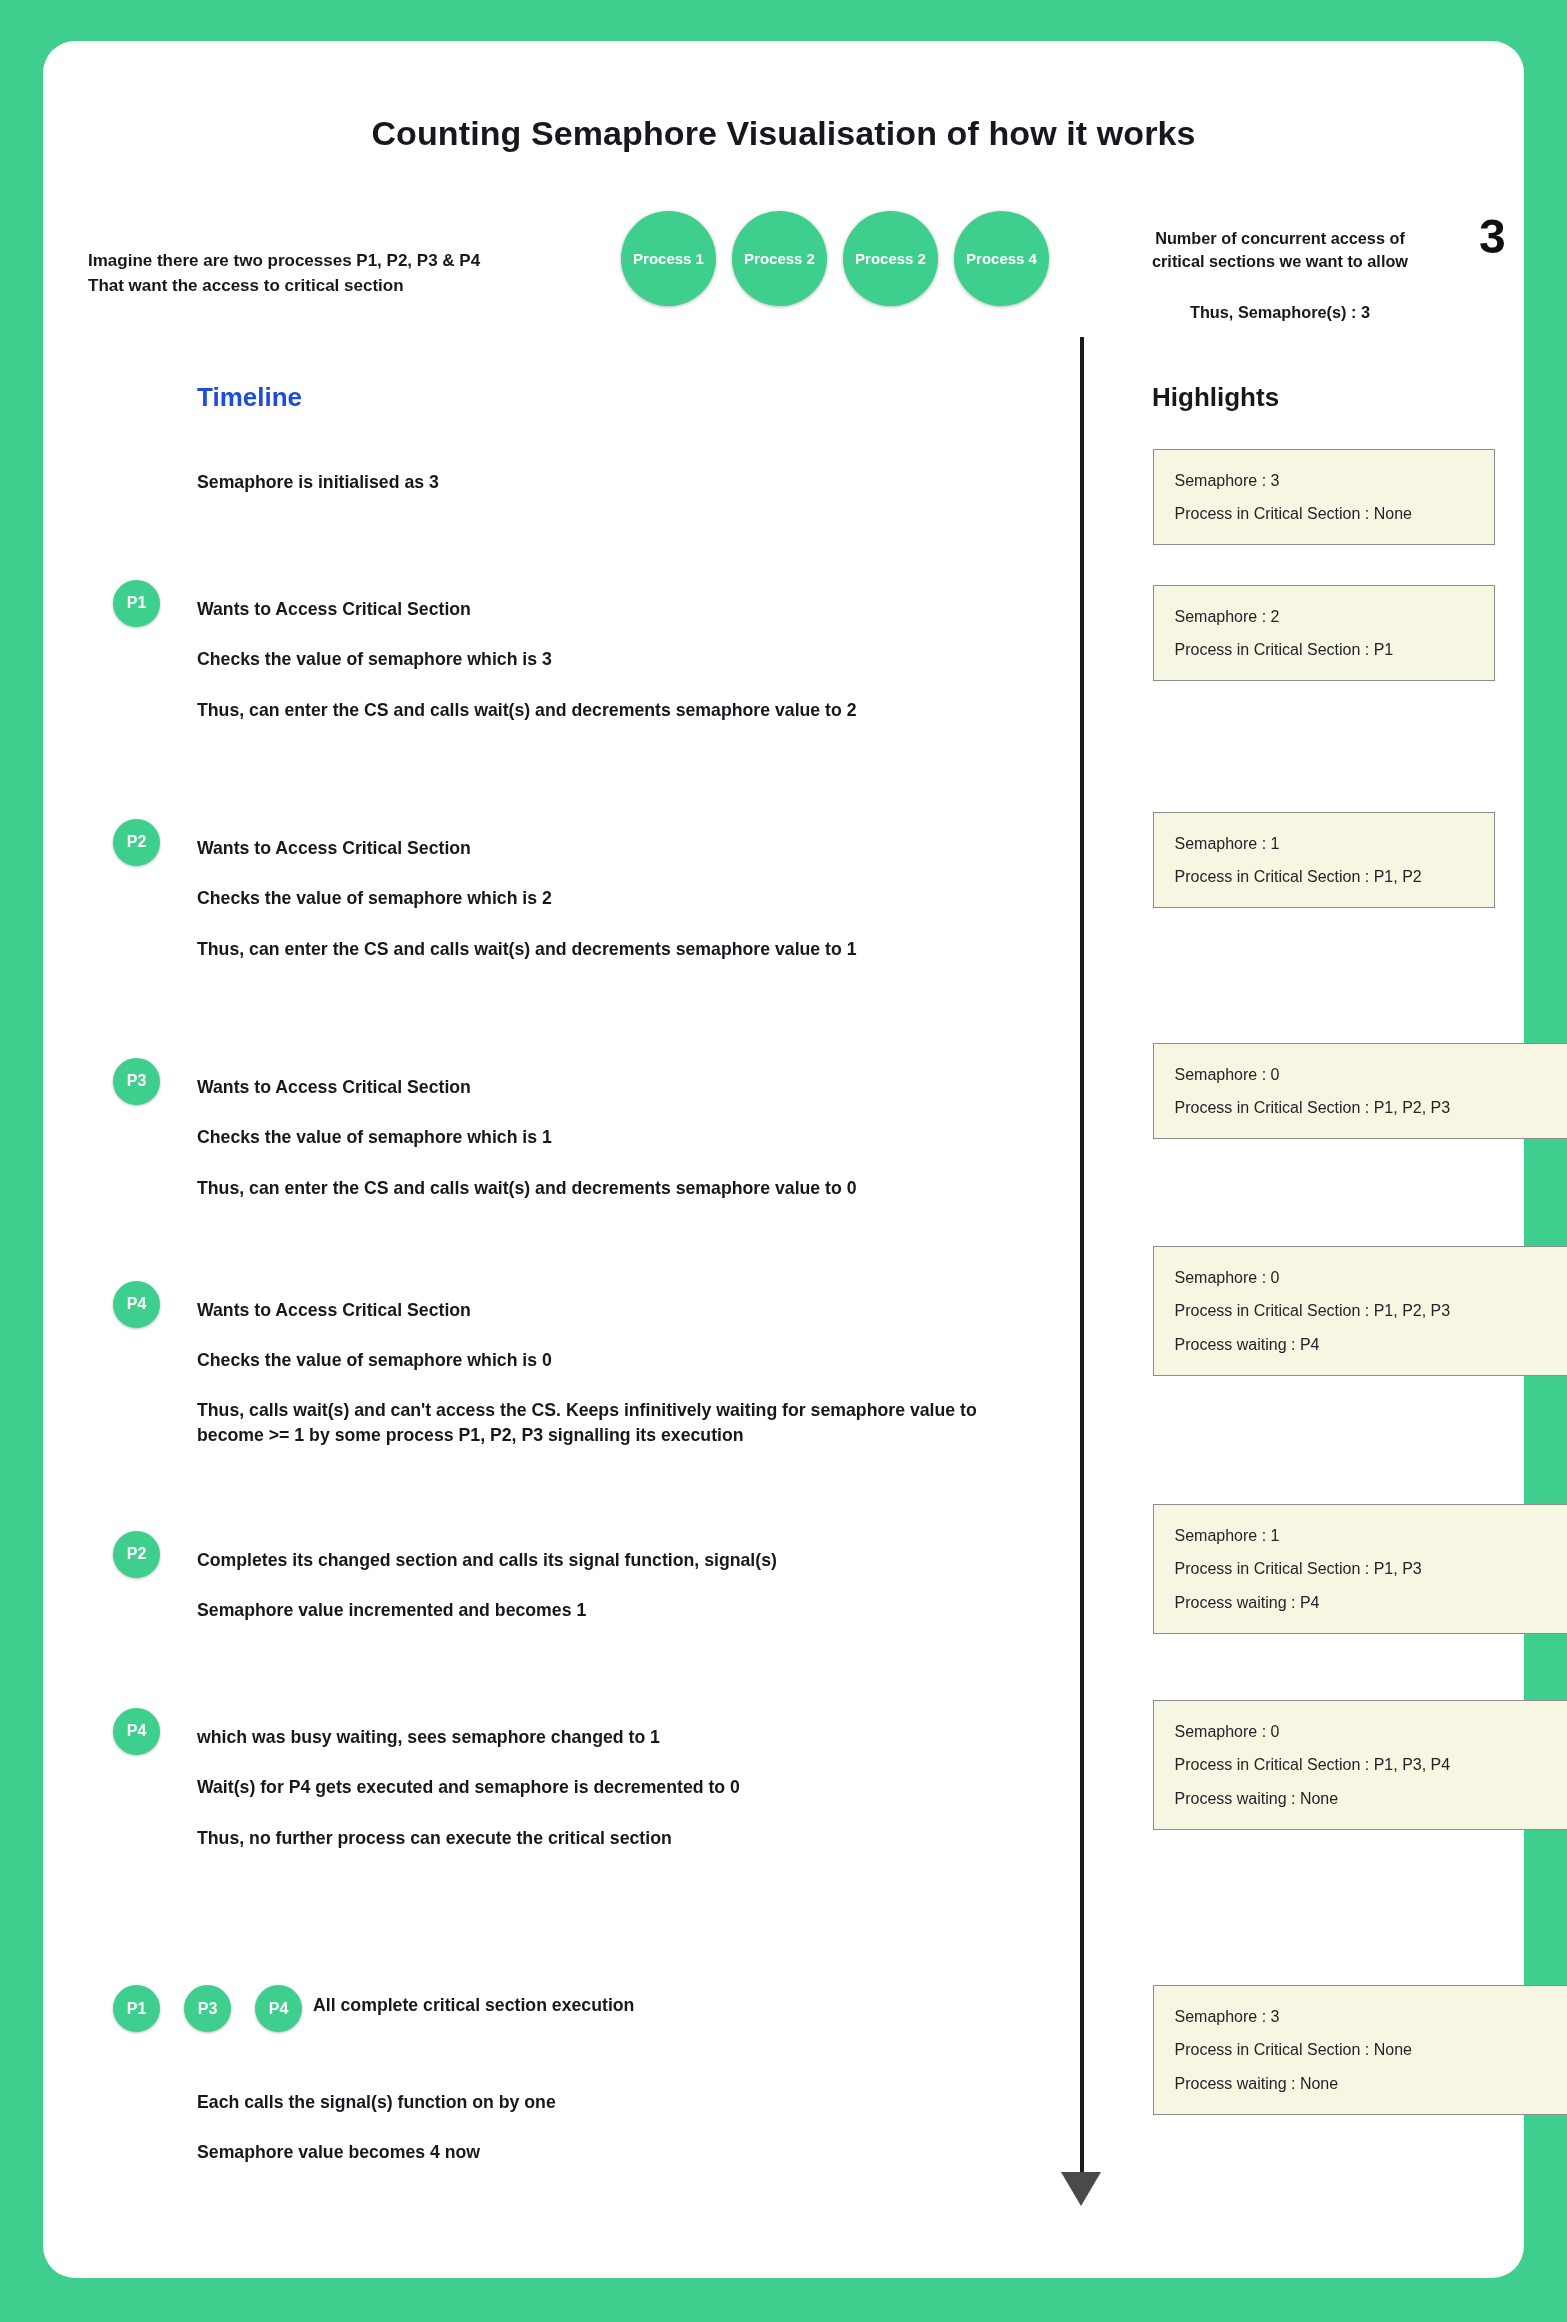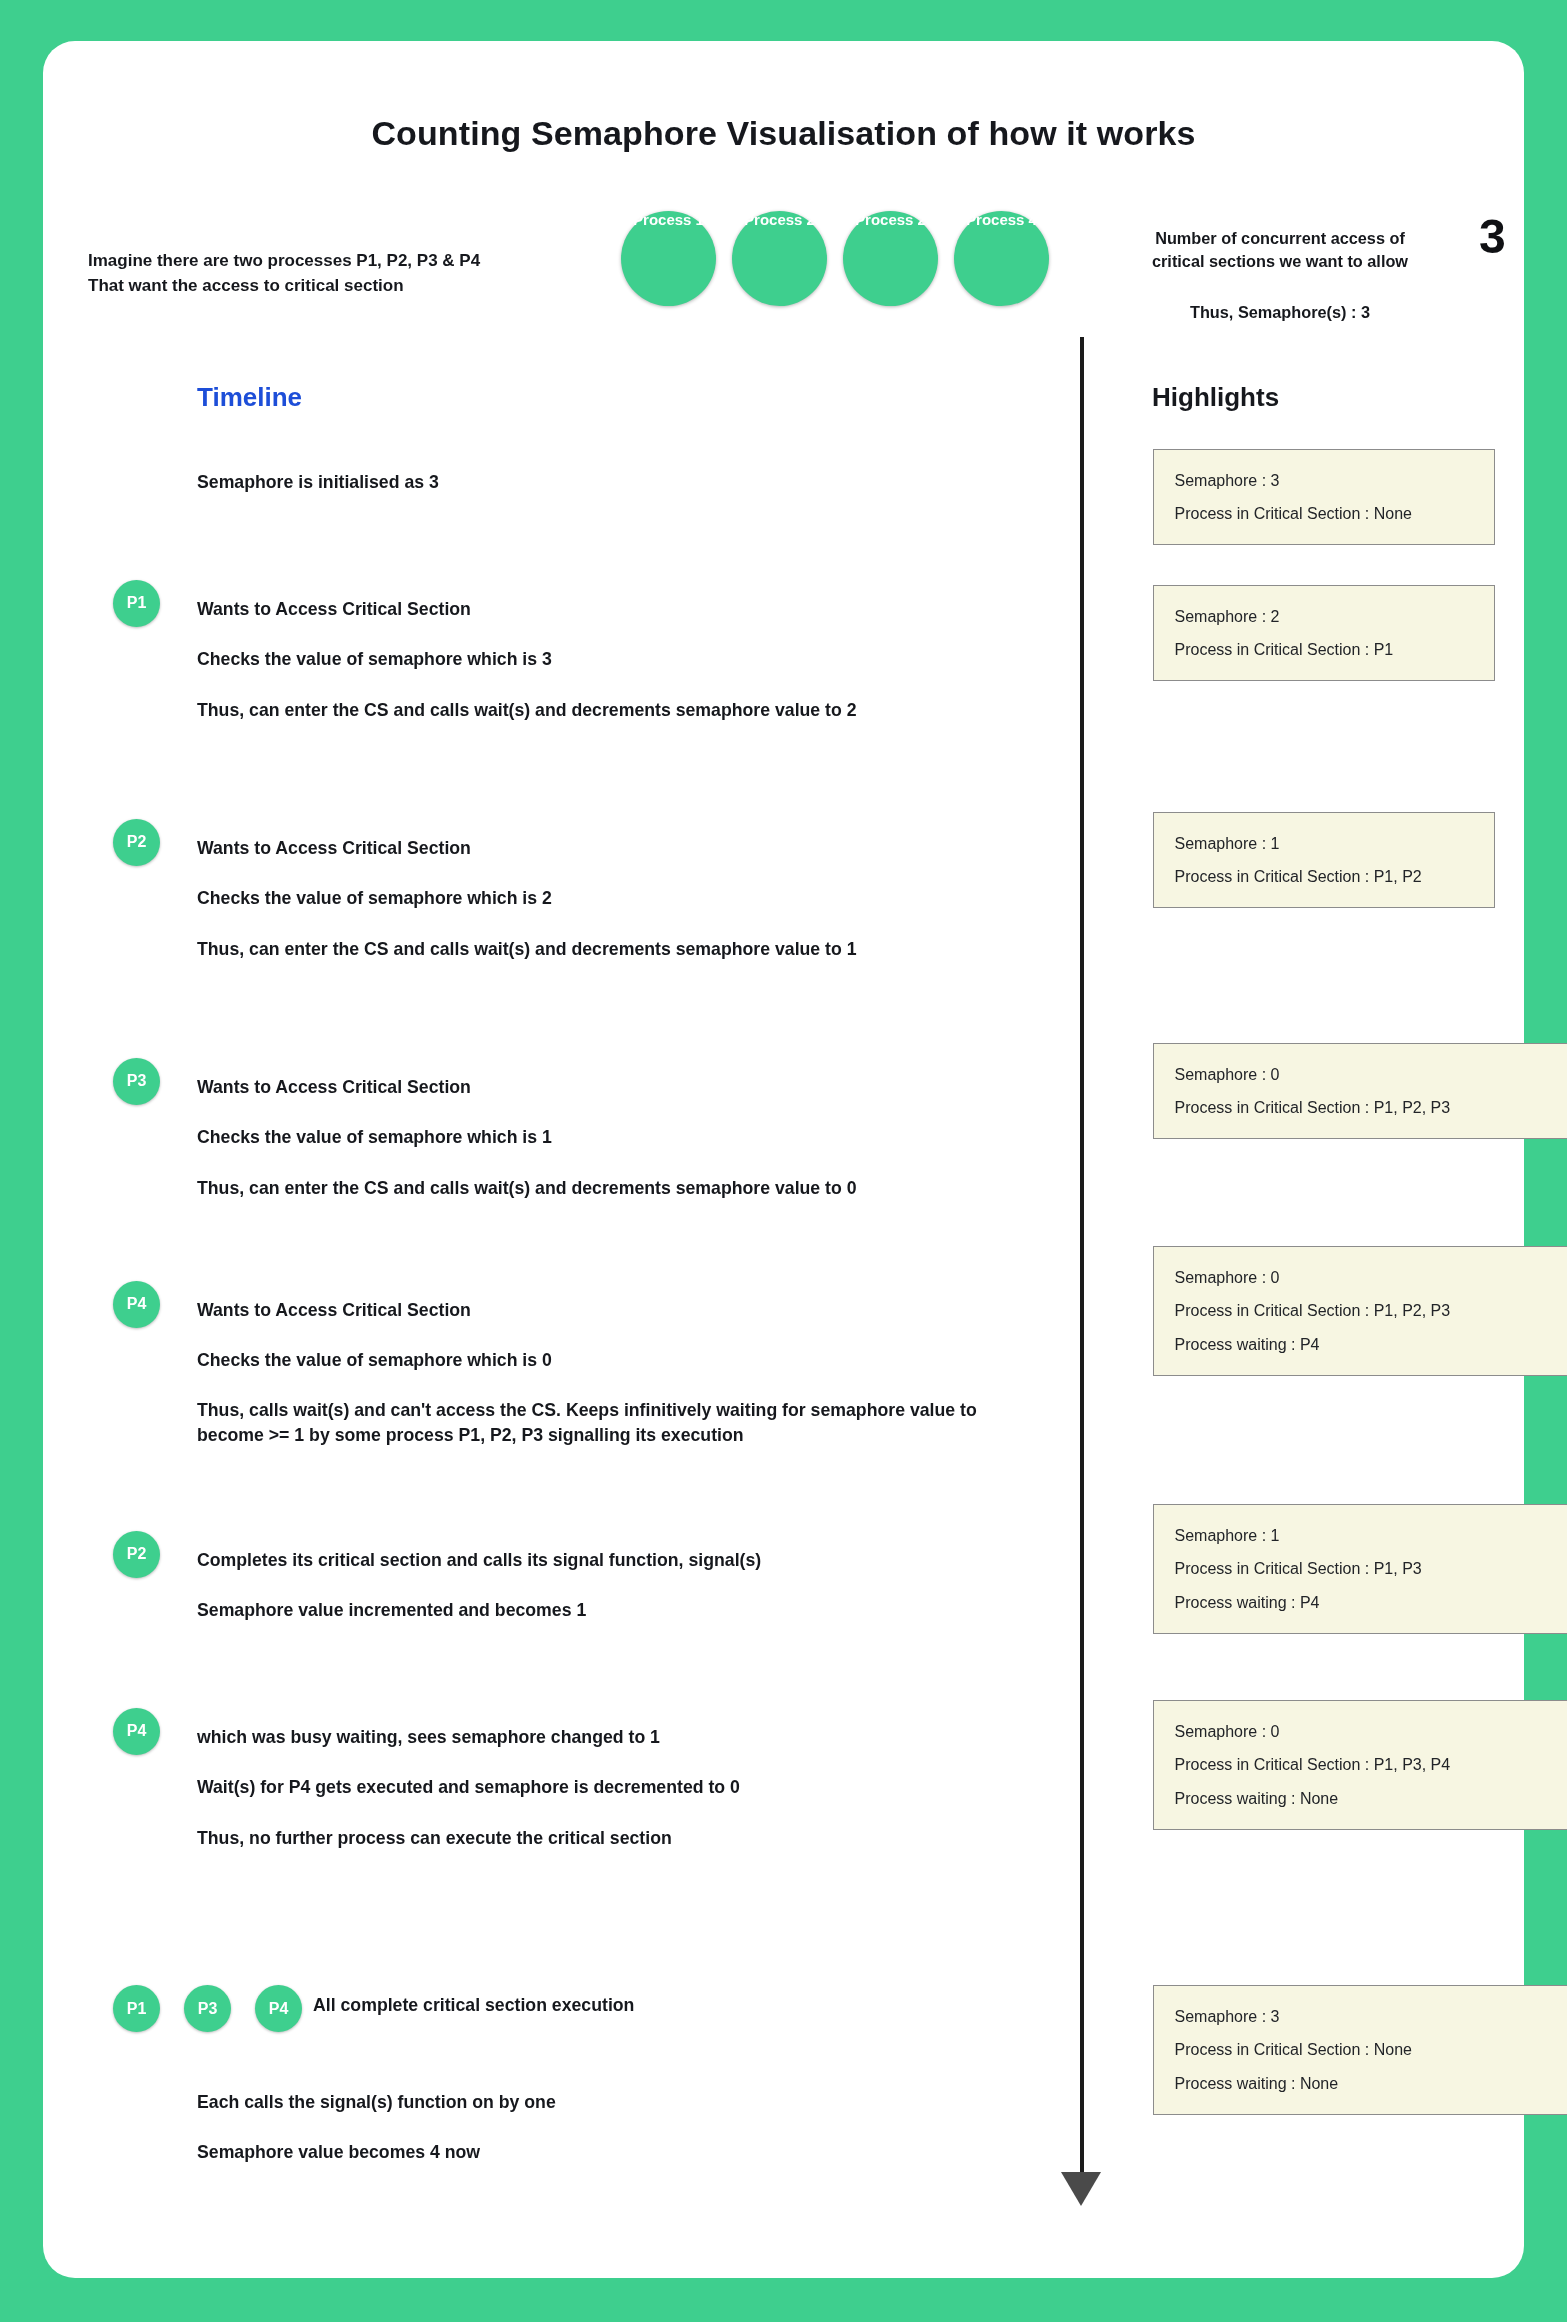--- a/index.html
+++ b/index.html
@@ -52,20 +52,21 @@
     display: flex;
     gap: 16px;
   }
   .proc-circle {
     width: 95px;
     height: 95px;
     border-radius: 50%;
     background: #3ecf8e;
     box-shadow: 0 0.9px 3.7px rgba(0,0,0,0.30);
     display: flex;
+    align-items: center;
     justify-content: center;
     color: #ffffff;
     font-size: 15px;
     font-weight: 600;
   }
 
   .right-head {
     position: absolute;
     left: 1074px;
     top: 186px;
@@ -275,21 +276,21 @@
       <p class="nowrap">Checks the value of semaphore which is 0</p>
       <p style="line-height:1.42;">Thus, calls wait(s) and can't access the CS. Keeps infinitively waiting for semaphore value to become &gt;= 1 by some process P1, P2, P3 signalling its execution</p>
     </div>
   </div>
 
   <div class="tl-block" style="left:0; top:1482px;">
     <div class="badge" style="left:70px; top:7.5px;">
       <span>P2</span>
     </div>
     <div class="lines">
-      <p class="nowrap">Completes its critical section and calls its signal function, signal(s)</p>
+      <p class="nowrap">Completes its changed section and calls its signal function, signal(s)</p>
       <p class="nowrap">Semaphore value incremented and becomes 1</p>
     </div>
   </div>
 
   <div class="tl-block" style="left:0; top:1659px;">
     <div class="badge" style="left:70px; top:7.5px;">
       <span>P4</span>
     </div>
     <div class="lines">
       <p class="nowrap">which was busy waiting, sees semaphore changed to 1</p>

